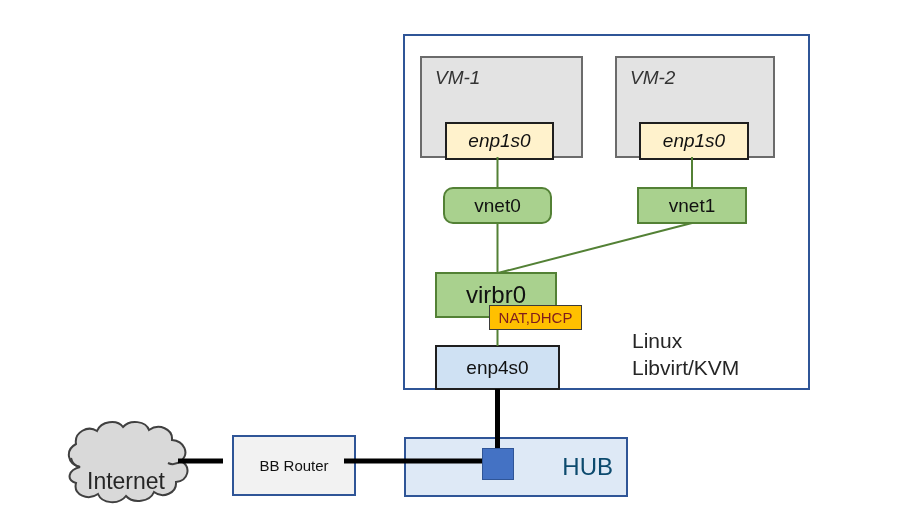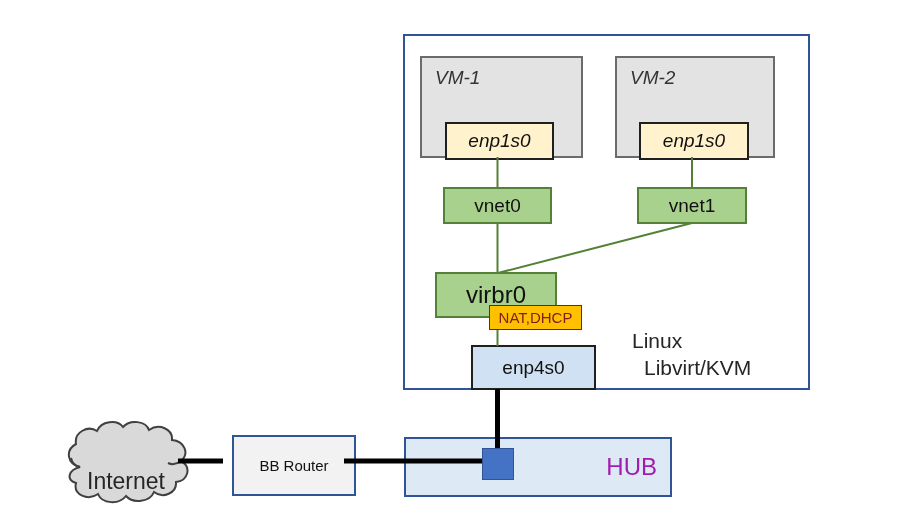--- a/index.html
+++ b/index.html
@@ -5,50 +5,50 @@
   html,body{margin:0;padding:0;background:#ffffff;}
   .canvas{
     position:relative;width:903px;height:532px;background:#fff;overflow:hidden;
     font-family:"Liberation Sans","DejaVu Sans",sans-serif;color:#262626;
   }
   .abs{position:absolute;box-sizing:border-box;}
 
   
   .host-box{left:403px;top:34px;width:407px;height:356px;border:2px solid var(--outer-border);background:#fff;z-index:0;}
   .kvm-label{left:632px;top:327px;z-index:1;font-size:21px;line-height:27px;color:var(--text-dark);}
-  .kvm-label .line2{margin-left:12px;}
+  .kvm-label .line2{}
 
   
   .vm{background:var(--vm-fill);border:2px solid var(--vm-border);z-index:1;font-style:italic;}
   .vm1{left:420px;top:56px;width:163px;height:102px;}
   .vm2{left:615px;top:56px;width:160px;height:102px;}
   .vm-title{position:absolute;left:13px;top:9px;font-size:19px;color:#333;}
   .nic{position:absolute;box-sizing:border-box;background:var(--nic-fill);border:2px solid var(--nic-border);
        display:flex;align-items:center;justify-content:center;font-size:19px;color:#111;}
   .vm1 .nic{left:23px;top:64px;width:109px;height:38px;}
   .vm2 .nic{left:22px;top:64px;width:110px;height:38px;}
 
   
   .gbox{background:var(--green-fill);border:2px solid var(--green-border);z-index:1;
         display:flex;align-items:center;justify-content:center;font-size:19px;color:#111;}
-  .vnet0{left:443px;top:187px;width:109px;height:37px;}
+  .vnet0{left:443px;top:187px;width:109px;height:37px;border-radius:10px;}
   .vnet1{left:637px;top:187px;width:110px;height:37px;}
   .virbr0{left:435px;top:272px;width:122px;height:46px;font-size:24px;}
 
   
   .nat{left:489px;top:305px;width:93px;height:25px;background:var(--nat-fill);border:1.5px solid var(--nat-border);
        z-index:3;display:flex;align-items:center;justify-content:center;font-size:15px;color:#7f1d1d;}
 
   
   .hostnic{left:435px;top:345px;width:125px;height:45px;background:var(--hostnic-fill);border:2px solid var(--hostnic-border);
-       z-index:1;display:flex;align-items:center;justify-content:center;font-size:19px;color:#111;margin-left:36px;}
+       z-index:1;display:flex;align-items:center;justify-content:center;font-size:19px;color:#111;}
 
   
-  .hub{left:404px;top:437px;width:268px;height:60px;background:var(--hub-fill);border:2px solid var(--hub-border);
-       z-index:1;display:flex;align-items:center;justify-content:flex-end;padding-right:13px;font-size:24px;color:#a21caf;padding-left:20px;}
+  .hub{left:404px;top:437px;width:224px;height:60px;background:var(--hub-fill);border:2px solid var(--hub-border);
+       z-index:1;display:flex;align-items:center;justify-content:flex-end;padding-right:13px;font-size:24px;color:#0c4a6e;padding-left:20px;}
   .port{left:482px;top:448px;width:32px;height:32px;background:var(--port-fill);border:1px solid var(--port-border);z-index:3;}
 
   
   .router{left:232px;top:435px;width:124px;height:61px;background:var(--router-fill);border:2px solid var(--router-border);
        z-index:1;display:flex;align-items:center;justify-content:center;font-size:15px;color:#111;}
 
   
   .cloud-svg{left:60px;top:420px;z-index:1;}
   .cloud-path{fill:var(--cloud-fill);stroke:var(--cloud-border);stroke-width:2;}
   .cloud-curl{fill:none;stroke:var(--cloud-border);stroke-width:2;}

